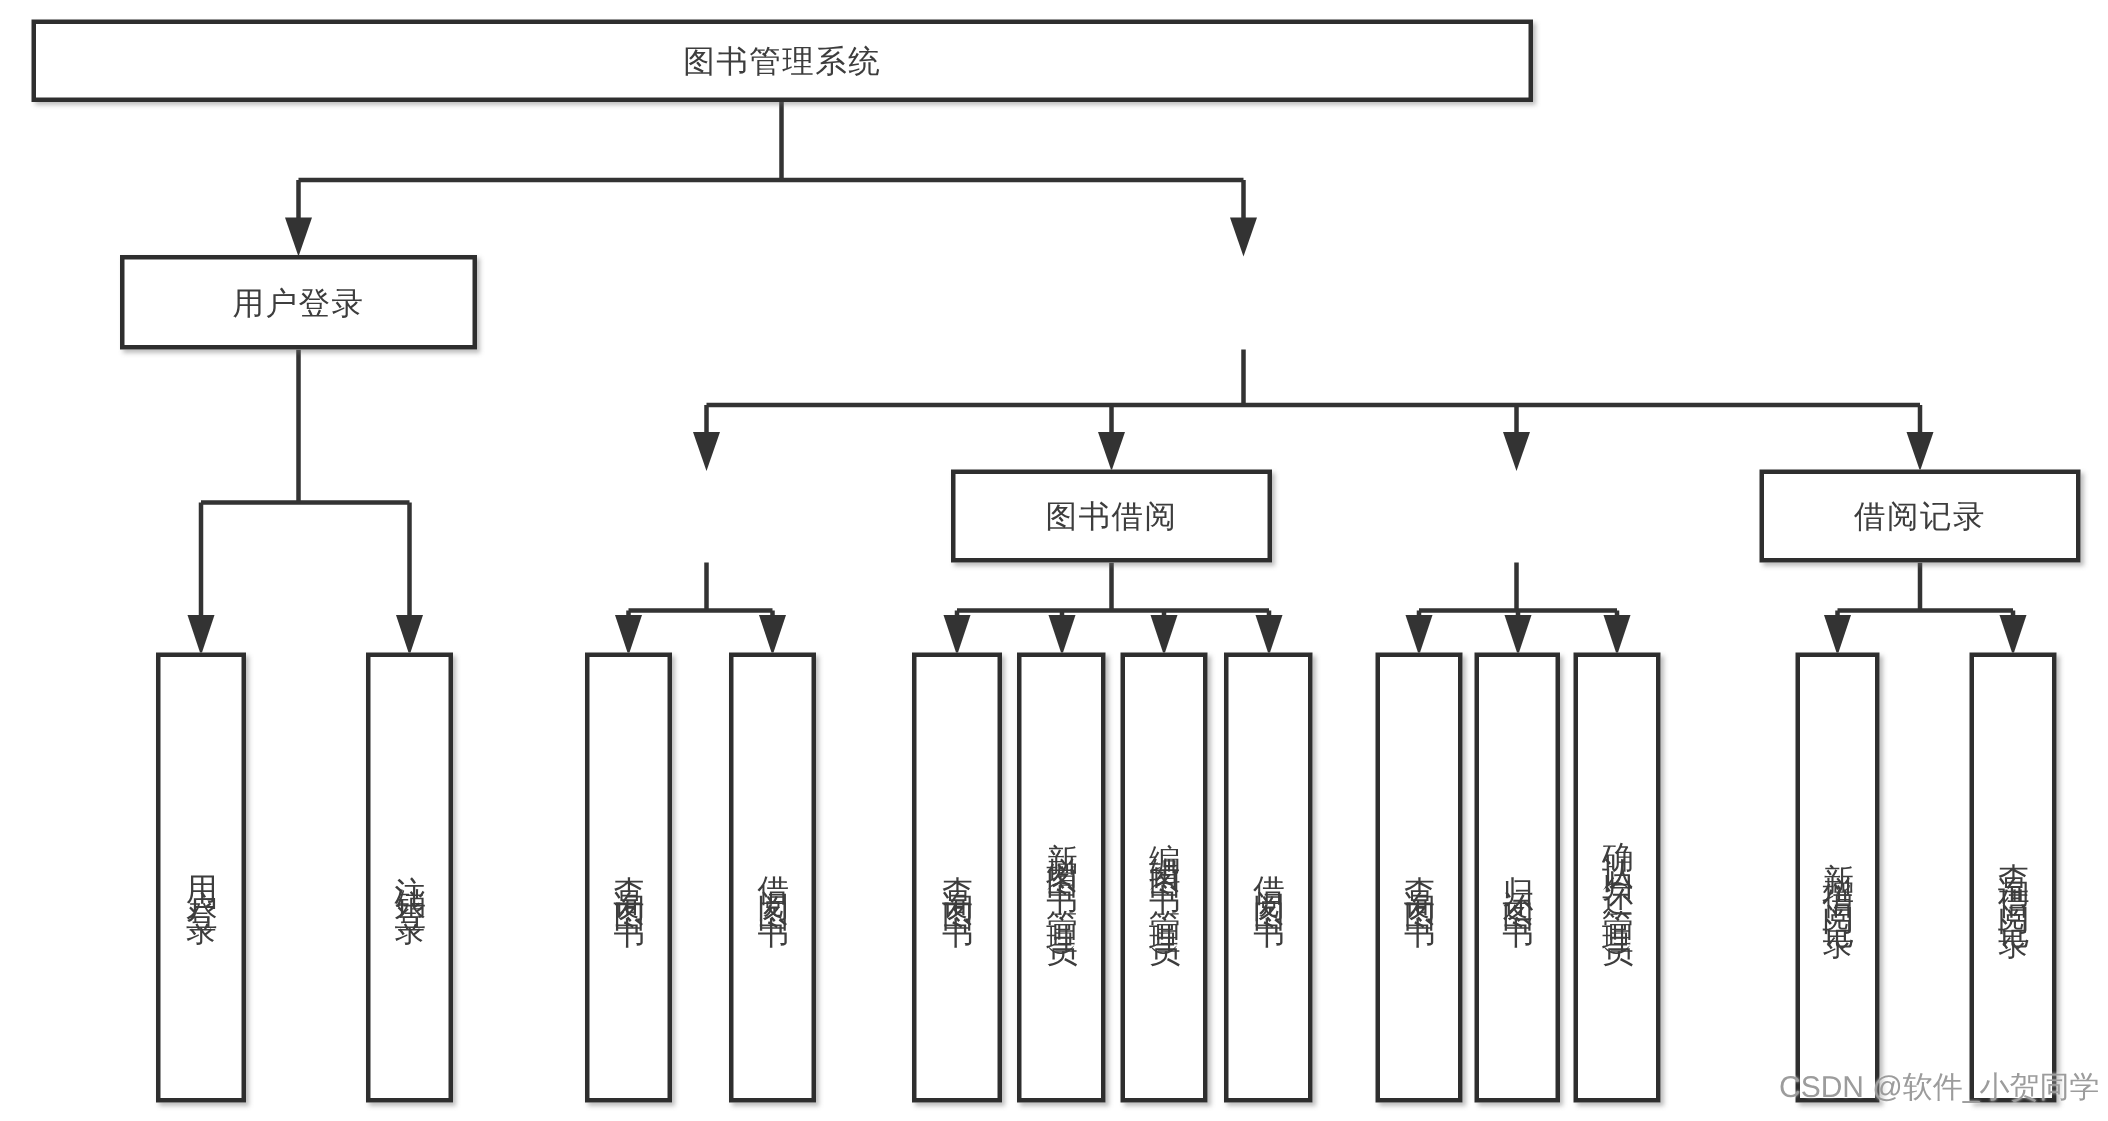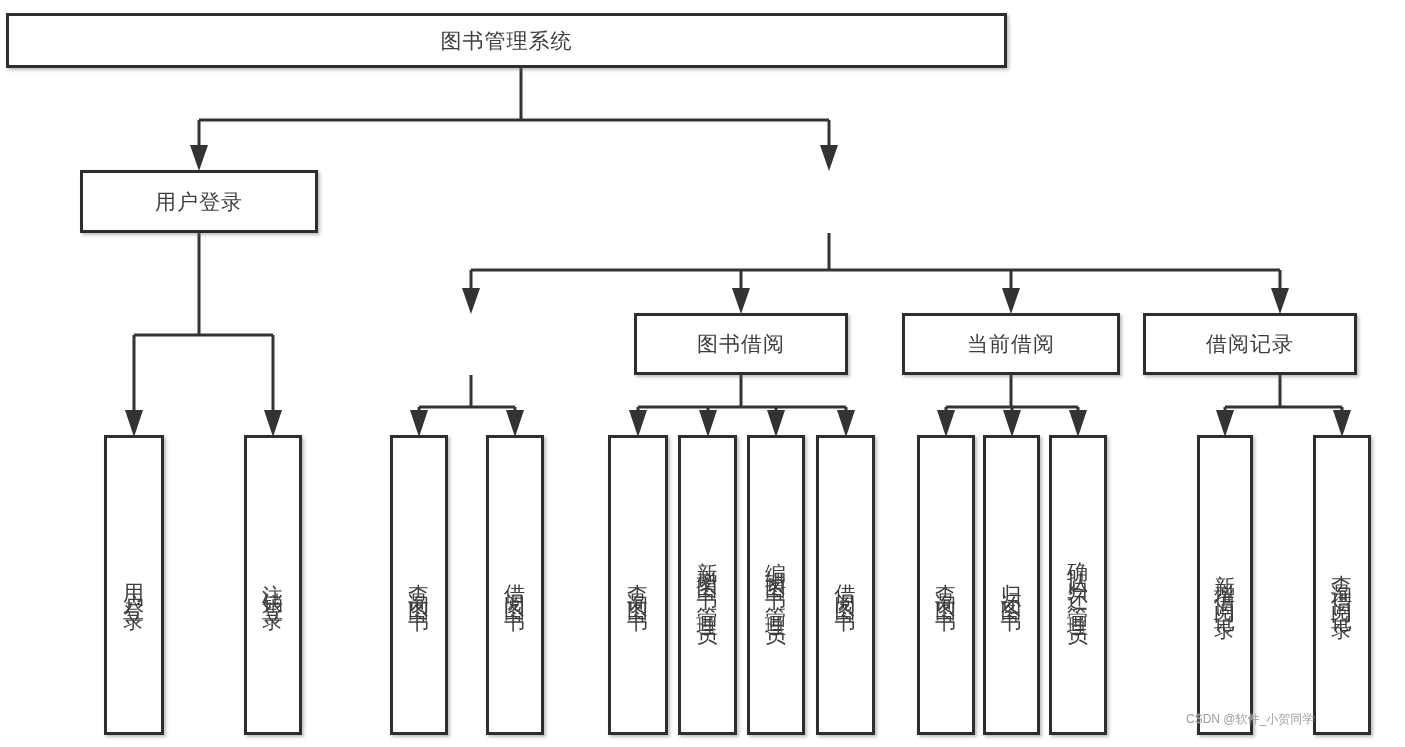--- a/index.html
+++ b/index.html
@@ -45,21 +45,21 @@
     writing-mode:vertical-rl;
     letter-spacing:9px;
     line-height:1;
     white-space:nowrap;
   }
   #watermark {
     position:absolute;
     left:1186px;
     top:711px;
     z-index:3;
-    font-size:12px;
+    font-size:20px;
     color:#9c9c9c;
     text-shadow:0 0 2px rgba(255,255,255,0.9);
     white-space:nowrap;
   }
 </style>
 </head>
 <body>
 
 <div id="canvas">
 
@@ -99,35 +99,32 @@
       <polygon points="776,437 767,410 785,410"></polygon>
       <polygon points="846,437 837,410 855,410"></polygon>
       <polygon points="946,437 937,410 955,410"></polygon>
       <polygon points="1012,437 1003,410 1021,410"></polygon>
       <polygon points="1078,437 1069,410 1087,410"></polygon>
       <polygon points="1225,437 1216,410 1234,410"></polygon>
       <polygon points="1342,437 1333,410 1351,410"></polygon>
     </g>
   </svg>
 
-  <div class="box" style="left:6px; top:13px; width:1001px; height:55px;">
+  <div class="box" style="left:21px; top:13px; width:1001px; height:55px;">
     <span>图书管理系统</span>
   </div>
 
   <div class="box" style="left:80px; top:170px; width:238px; height:63px;">
     <span>用户登录</span>
   </div>
 
   <div class="box" style="left:634px; top:313px; width:214px; height:62px;justify-content:center;">
     <span>图书借阅</span>
   </div>
-  <div class="box" style="left:902px; top:313px; width:218px; height:62px;">
-    <span>当前借阅</span>
-  </div>
-  <div class="box" style="left:1143px; top:313px; width:214px; height:62px;">
+  <div class="box" style="left:1173px; top:313px; width:214px; height:62px;">
     <span>借阅记录</span>
   </div>
 
   <div class="vbox" style="left:104px; width:60px;">
     <span>用户登录</span>
   </div>
   <div class="vbox" style="left:244px; width:58px;">
     <span>注销登录</span>
   </div>
 

